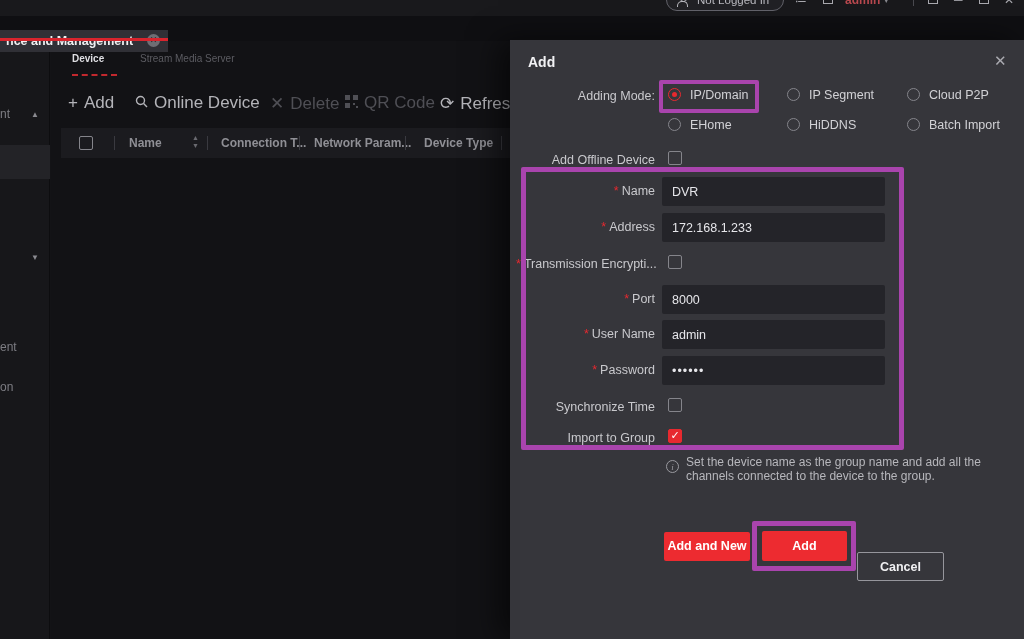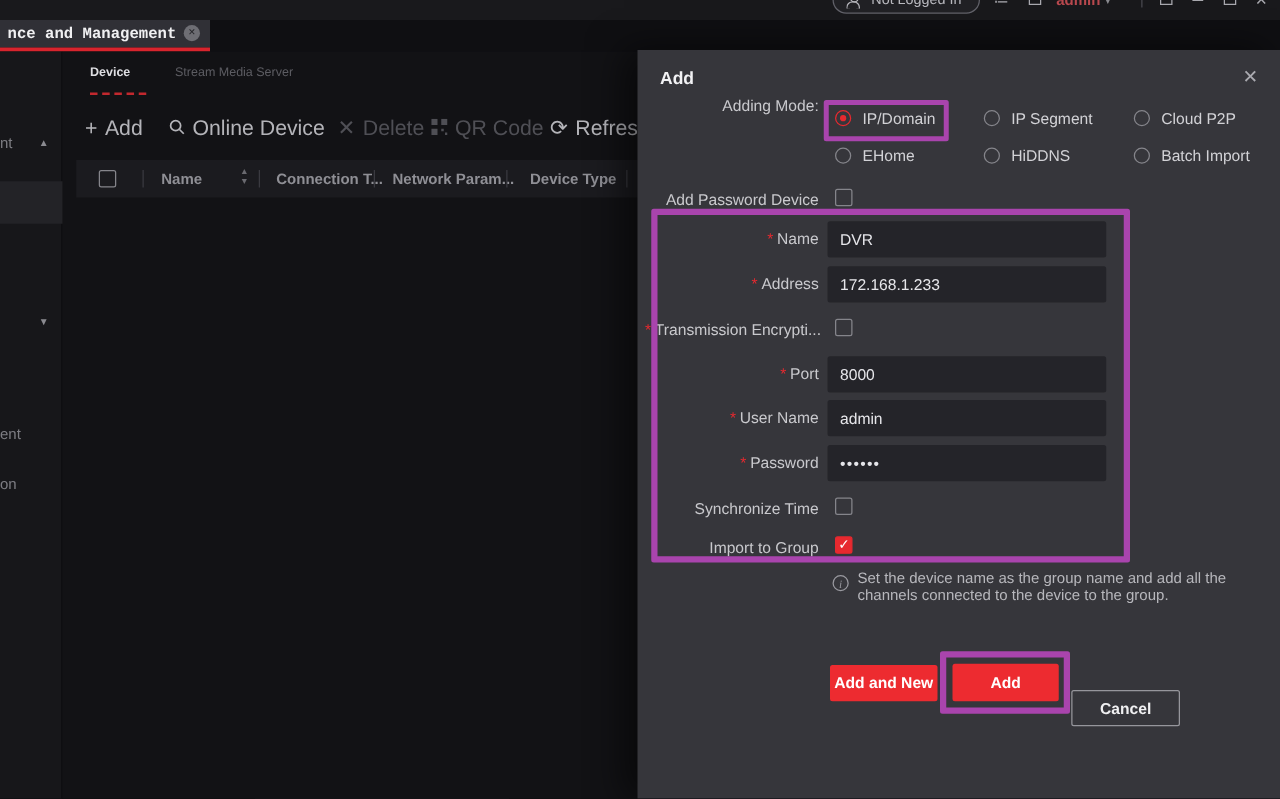--- a/index.html
+++ b/index.html
@@ -22,23 +22,23 @@
   .pill .person::after { content:""; position:absolute; left:0; top:6px; width:9px; height:5px; border:1px solid #b9b9bf; border-bottom:none; border-radius:5px 5px 0 0; }
   .tb-ic { position:absolute; top:-8px; color:#a9a9af; font-size:12px; line-height:16px; }
   .tb-admin { position:absolute; left:845px; top:-8px; color:#b9494f; font-size:12px; font-weight:bold; line-height:16px; }
   .tb-caret { position:absolute; left:884px; top:-8px; color:#8a8a90; font-size:9px; line-height:16px; }
   .tb-sep { position:absolute; left:913px; top:-6px; width:1px; height:12px; background:#4a4a50; }
   .winbox { border:1px solid #a9a9af; display:inline-block; }
 
   
   .tabstrip { position:absolute; left:0; top:16px; width:1024px; height:25px; background:#0f0f12; z-index:3; }
   .page-tab {
-    position:absolute; left:0; top:0; width:168px; height:22px; background:#303036;
+    position:absolute; left:0; top:14px; width:168px; height:22px; background:#303036;
     color:#f0f0f2; font-size:12.5px; font-weight:bold; line-height:22px; padding-left:6px;
-    white-space:nowrap; overflow:hidden;font-family:Liberation Mono, monospace;
+    white-space:nowrap; overflow:hidden;
   }
   .page-tab .tab-close {
     position:absolute; right:8px; top:4px; width:13px; height:13px; border-radius:50%;
     background:#6e6e74; color:#26262a; font-size:9px; line-height:13px; text-align:center; font-weight:bold;
   }
   .tab-underline { position:absolute; left:0; top:22px; width:168px; height:3px; background:#d8242d; }
 
   
   .sidebar { position:absolute; left:0; top:41px; width:50px; height:598px; background:#17171a; z-index:2; border-right:1px solid #0d0d0f; }
   .side-item { position:absolute; left:0; width:50px; color:#7d7d83; font-size:12px; }
@@ -197,42 +197,42 @@
       <span class="th-sep" style="left:344px;"></span>
       <span class="th-label" style="left:363px;">Device Type</span>
       <span class="th-sep" style="left:440px;"></span>
     </div>
   </div>
 
   <div class="dialog">
     <div class="dlg-title">Add</div>
     <div class="dlg-close">✕</div>
 
-    <div class="dlg-label" style="left:20px; top:38px; width:125px;">Adding Mode:</div>
+    <div class="dlg-label" style="left:20px; top:49px; width:125px;">Adding Mode:</div>
 
     <div class="mode-item" style="left:158px; top:48px;">
       <span class="radio sel"></span><span class="lbl">IP/Domain</span>
     </div>
     <div class="mode-item" style="left:277px; top:48px;">
       <span class="radio"></span><span class="lbl">IP Segment</span>
     </div>
     <div class="mode-item" style="left:397px; top:48px;">
       <span class="radio"></span><span class="lbl">Cloud P2P</span>
     </div>
     <div class="mode-item" style="left:158px; top:78px;">
       <span class="radio"></span><span class="lbl">EHome</span>
     </div>
     <div class="mode-item" style="left:397px; top:78px;">
       <span class="radio"></span><span class="lbl">Batch Import</span>
     </div>
     <div class="mode-item" style="left:277px; top:78px;">
       <span class="radio"></span><span class="lbl">HiDDNS</span>
     </div>
 
-    <div class="dlg-label" style="left:20px; top:113px; width:125px;">Add Password Device</div>
+    <div class="dlg-label" style="left:20px; top:113px; width:125px;">Add Offline Device</div>
     <span class="cb dlg-cb" style="top:111px;"></span>
 
     <div class="dlg-label req" style="left:20px; top:144px; width:125px;">Name</div>
     <input class="dlg-input" style="top: 137px;" value="DVR">
 
     <div class="dlg-label req" style="left:20px; top:180px; width:125px;">Address</div>
     <input class="dlg-input" style="top: 173px;" value="172.168.1.233">
 
     <div class="dlg-label req" style="left:6px; top:217px; width:139px;">Transmission Encrypti...</div>
     <span class="cb dlg-cb" style="top:215px;"></span>

